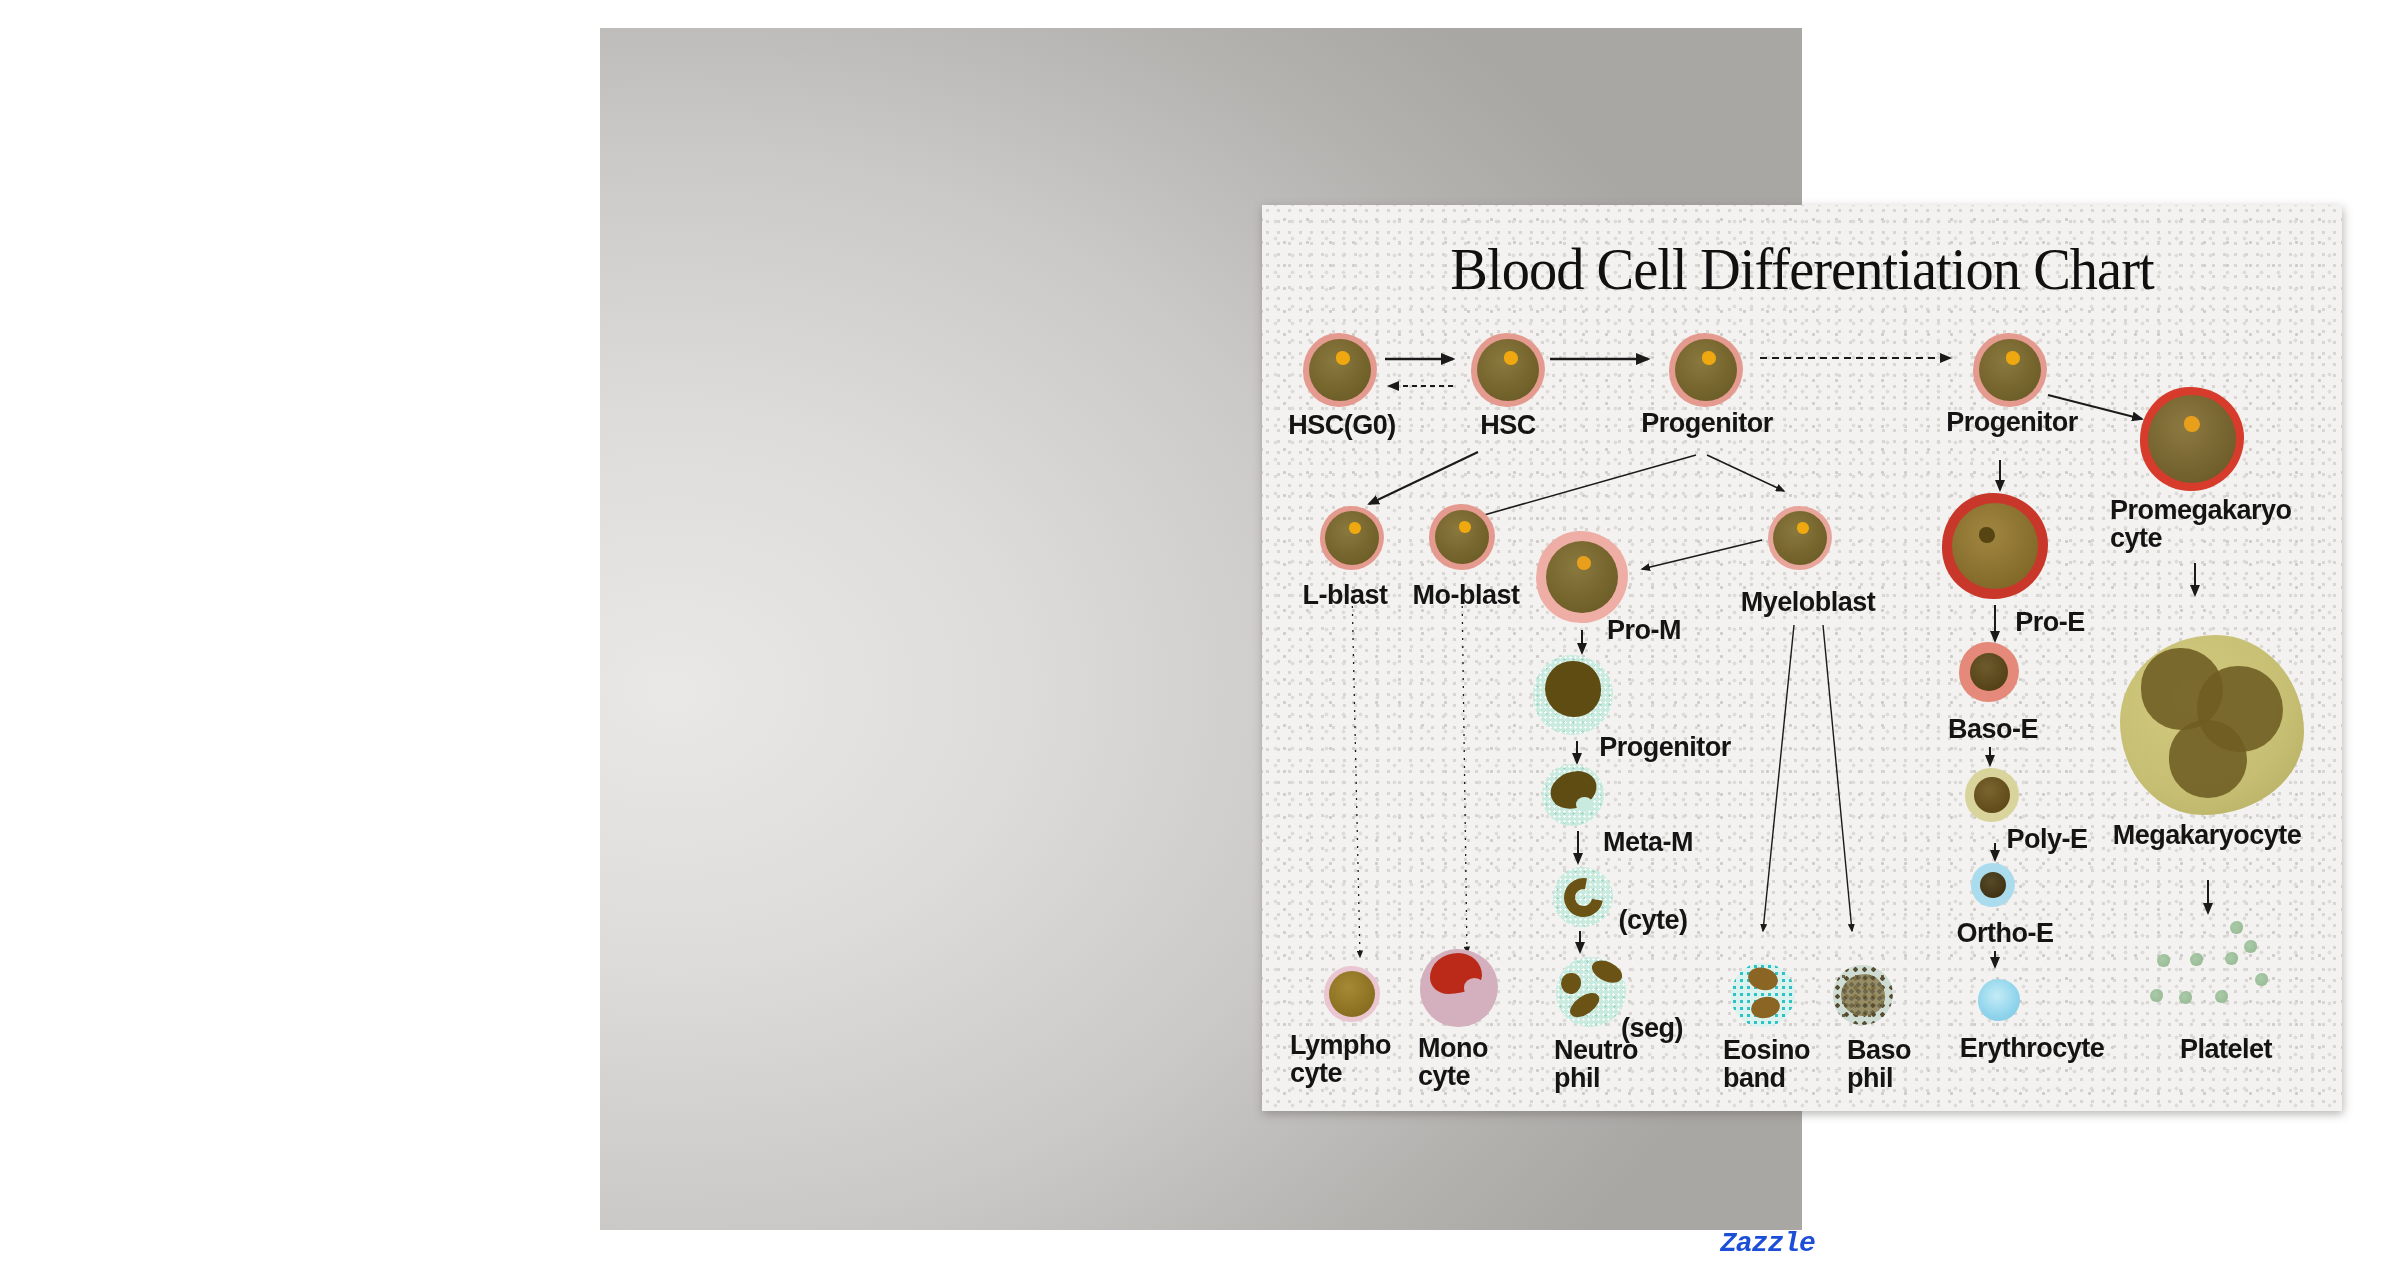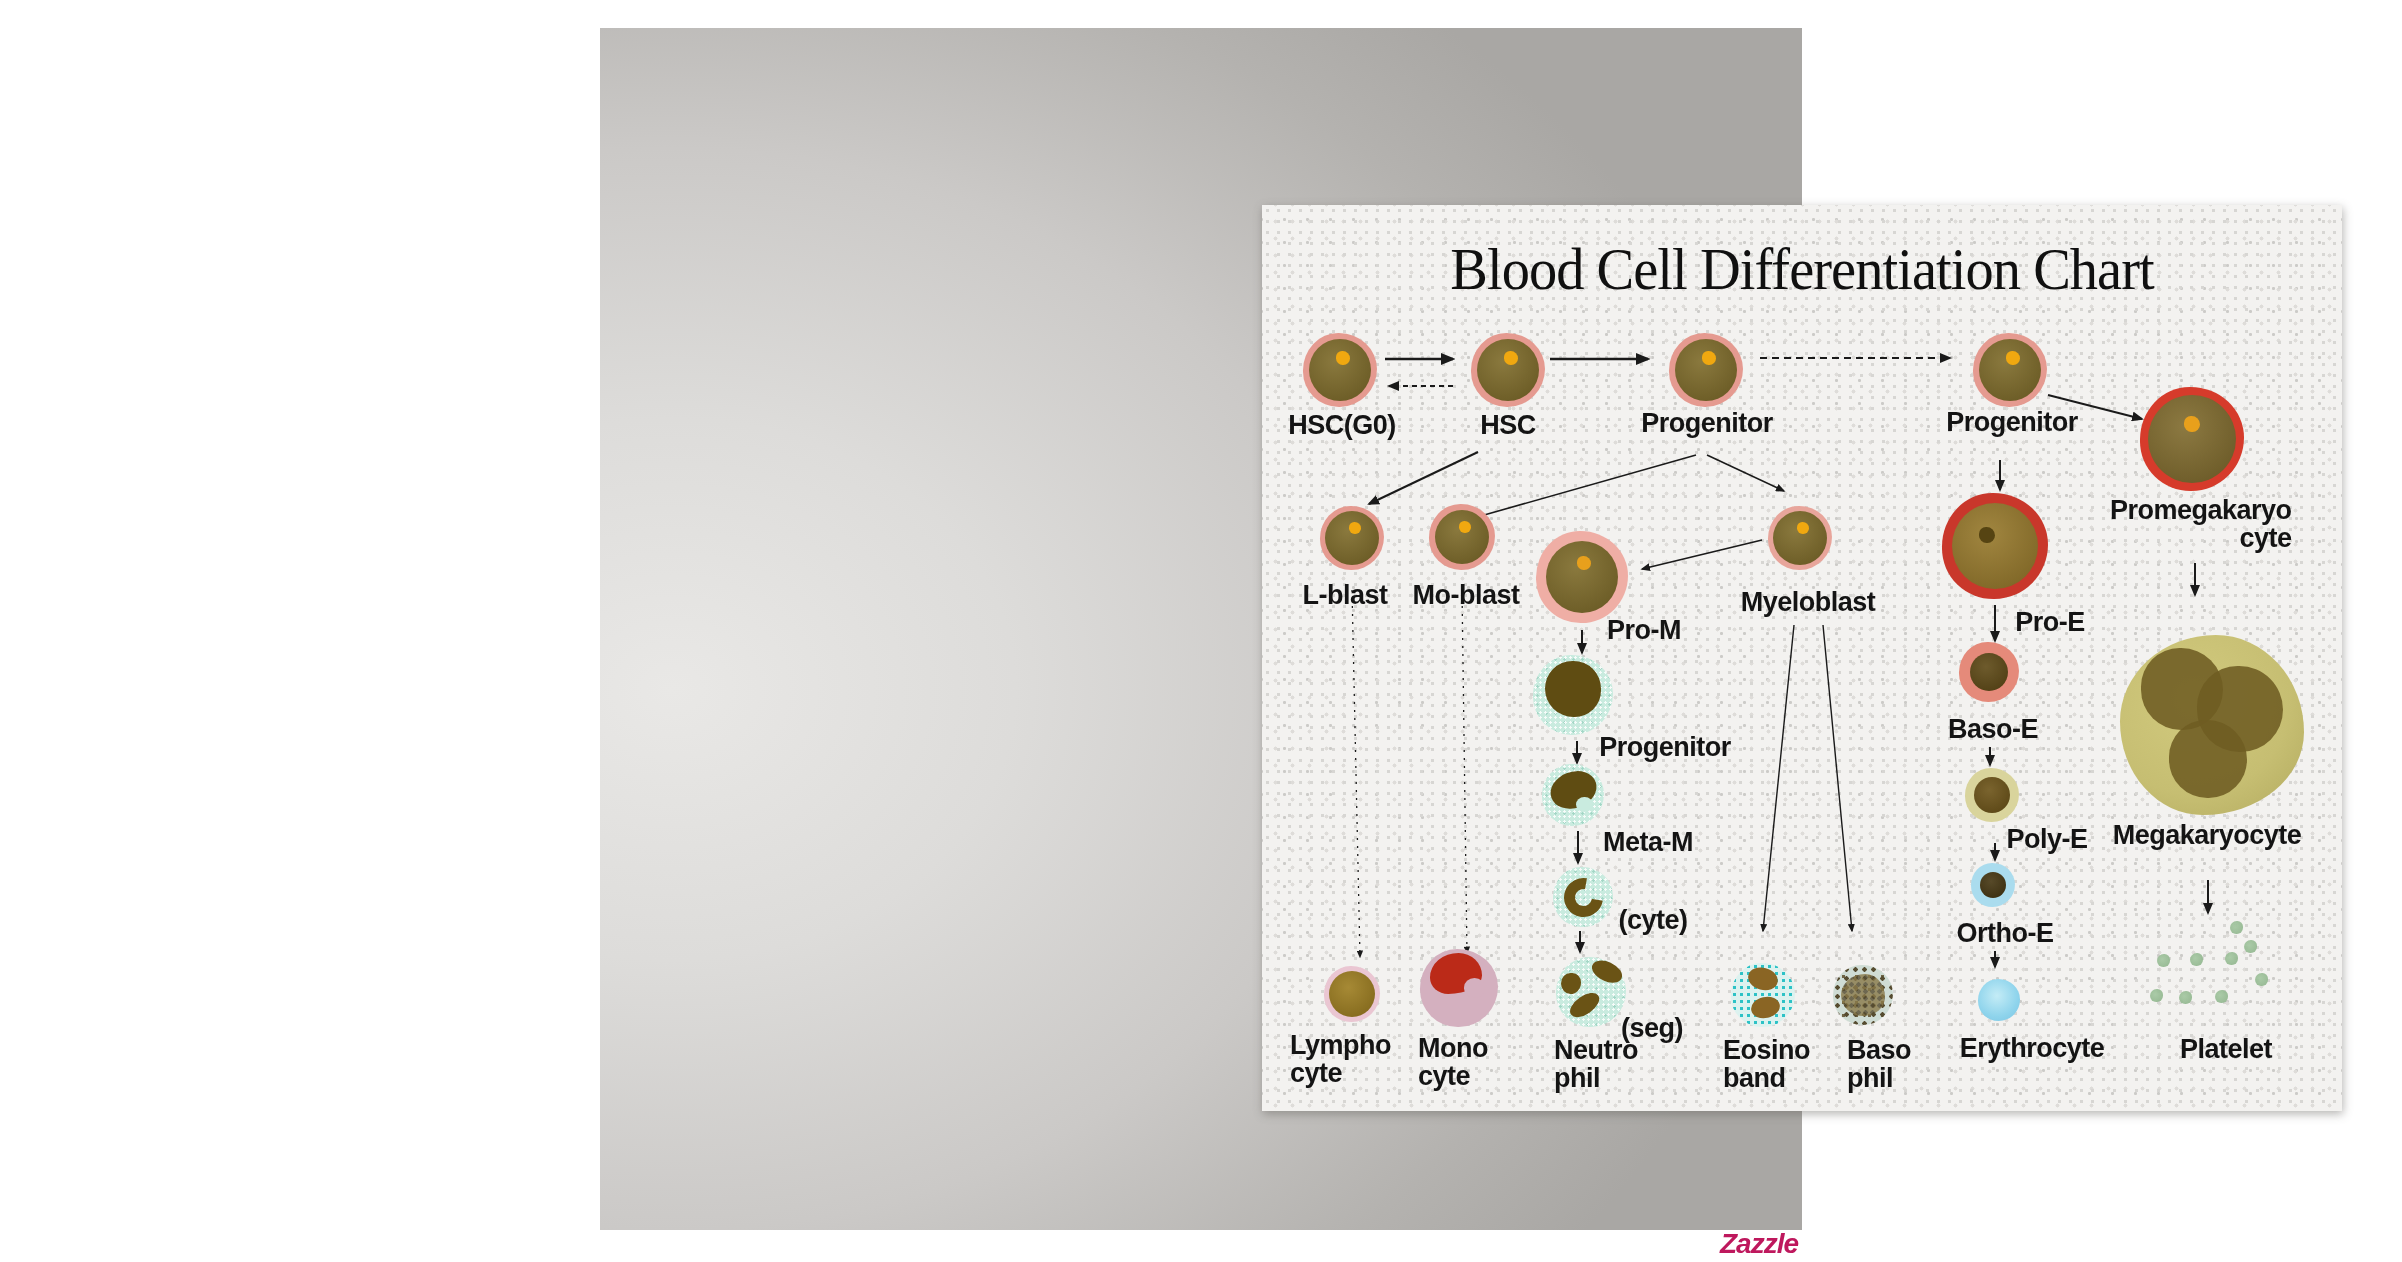--- a/index.html
+++ b/index.html
@@ -35,22 +35,22 @@
         background-image:radial-gradient(#2cc2c6 1.7px, transparent 2px);
         background-size:7px 7px;}
   .basobody{background-color:#cfdcd4;
         background-image:radial-gradient(#564c30 2px, transparent 2.4px),
                          radial-gradient(#6e6344 1.6px, transparent 2px);
         background-size:9px 9px, 13px 13px;background-position:0 0,4px 5px;}
   
   #caption{position:absolute;left:578px;top:1230px;height:32px;white-space:nowrap;}
   #caption .t{font-family:"DejaVu Serif",serif;font-weight:700;font-size:23px;color:#1c1c1c;}
   #caption .b{font-family:"DejaVu Serif",serif;font-style:italic;font-size:23px;color:#a6a3a0;margin-left:9px;}
-  #brand{position:absolute;left:1720px;top:1228px;font-family:Liberation Sans, sans-serif;
-         font-weight:700;font-style:italic;font-size:28px;letter-spacing:-1px;color:#be185d;}
+  #brand{position:absolute;left:1720px;top:1228px;font-family:Liberation Mono, monospace;
+         font-weight:700;font-style:italic;font-size:28px;letter-spacing:-1px;color:#1d4ed8;}
 </style>
 </head>
 <body>
 
 <div id="stage">
   <div id="photo">
     <div id="print">
       <div id="poster-title">Blood Cell Differentiation Chart</div>
       <svg id="arrows-layer" width="1080" height="906" viewBox="0 0 1080 906">
         <defs>
@@ -80,21 +80,21 @@
           <line x1="728" y1="542" x2="728" y2="560" stroke="#1a1a1a" stroke-width="2" marker-end="url(#ah)"></line>
           <line x1="733" y1="638" x2="733" y2="655" stroke="#1a1a1a" stroke-width="2" marker-end="url(#ah)"></line>
           <line x1="733" y1="746" x2="733" y2="762" stroke="#1a1a1a" stroke-width="2" marker-end="url(#ah)"></line>
           <line x1="933" y1="358" x2="933" y2="390" stroke="#1a1a1a" stroke-width="2" marker-end="url(#ah)"></line>
           <line x1="946" y1="675" x2="946" y2="708" stroke="#1a1a1a" stroke-width="2" marker-end="url(#ah)"></line>
         </svg>
     <div class="label center" style="left: 80px; top: 206px;">HSC(G0)</div>
         <div class="label center" style="left: 246px; top: 206px;">HSC</div>
         <div class="label center" style="left: 445px; top: 204px;">Progenitor</div>
         <div class="label center" style="left: 750px; top: 203px;">Progenitor</div>
-        <div class="label" style="left: 848px; top: 291px; text-align: right;">Promegakaryo
+        <div class="label" style="left: 848px; top: 291px;">Promegakaryo
 cyte</div>
         <div class="label center" style="left: 83px; top: 376px;">L-blast</div>
         <div class="label center" style="left: 204px; top: 376px;">Mo-blast</div>
         <div class="label center" style="left: 546px; top: 383px;">Myeloblast</div>
         <div class="label center" style="left: 382px; top: 411px;">Pro-M</div>
         <div class="label center" style="left: 788px; top: 403px;">Pro-E</div>
         <div class="label center" style="left: 403px; top: 528px;">Progenitor</div>
         <div class="label center" style="left: 386px; top: 623px;">Meta-M</div>
         <div class="label center" style="left: 391px; top: 701px;">(cyte)</div>
         <div class="label center" style="left: 390px; top: 780px; margin-top: 29px;">(seg)</div>

